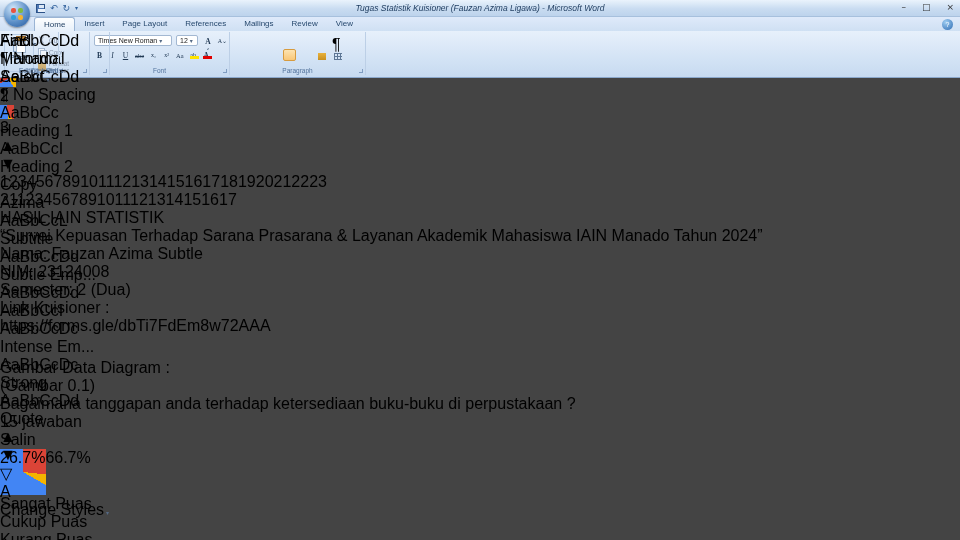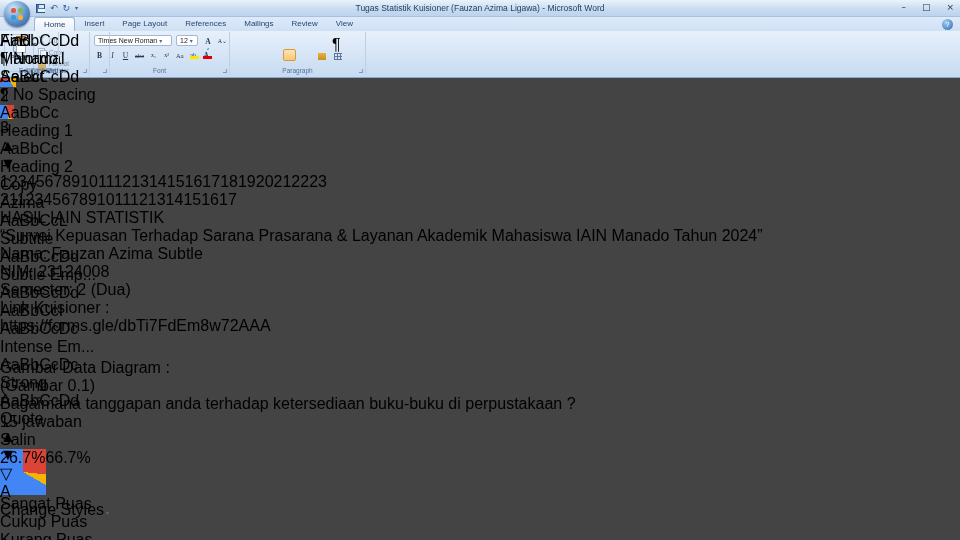--- a/index.html
+++ b/index.html
@@ -15,21 +15,21 @@
   #office-btn .flower i{width:5px;height:5px;border-radius:2px;}
   #office-btn .flower i:nth-child(1){background:#e8543f;}#office-btn .flower i:nth-child(2){background:#7fba42;}
   #office-btn .flower i:nth-child(3){background:#2e9fd8;}#office-btn .flower i:nth-child(4){background:#f5b331;}
   #qat{position:absolute;left:36px;top:2px;display:flex;align-items:center;gap:5px;font-family:"DejaVu Sans",sans-serif;}
   .qat-ic{font-size:9px;color:#31619c;line-height:12px;}
   #save-ic{width:9px;height:9px;background:#4f79b5;border:1px solid #2c5документ287;position:relative;}
   #save-ic{border:1px solid #2c5287;}
   #save-ic:before{content:"";position:absolute;left:2px;top:0;width:5px;height:3px;background:#dce8f5;}
   #save-ic:after{content:"";position:absolute;left:1px;bottom:0;width:7px;height:3px;background:#e9f1fa;}
   #win-title{position:absolute;left:200px;right:200px;top:3px;text-align:center;font-size:8.5px;color:#1d3b5e;
-    white-space:nowrap;overflow:hidden;}
+    white-space:nowrap;overflow:hidden;font-style:italic;}
   #win-controls{position:absolute;right:6px;top:2px;display:flex;gap:16px;font-size:9px;color:#333;font-family:"DejaVu Sans",sans-serif;}
   
   #tabrow{position:absolute;left:0;top:17px;width:960px;height:14px;background:linear-gradient(#dfeafa,#cfe0f3);}
   #ribbon-tabs{position:absolute;left:34px;top:0;display:flex;height:14px;}
   .rtab{padding:2px 9px 0 9px;font-size:8px;color:#27496e;}
   .rtab.active{background:linear-gradient(#fdfefe,#e7f0fa);border:1px solid #9ab4d4;border-bottom:none;
     border-radius:3px 3px 0 0;color:#1d3least a least;color:#1d3b5e;}
   #help-btn{position:absolute;right:7px;top:2px;width:11px;height:11px;border-radius:50%;
     background:radial-gradient(circle at 35% 30%,#9ecdf2,#2f6cb3);color:#fff;font-size:7px;text-align:center;line-height:11px;}
   

